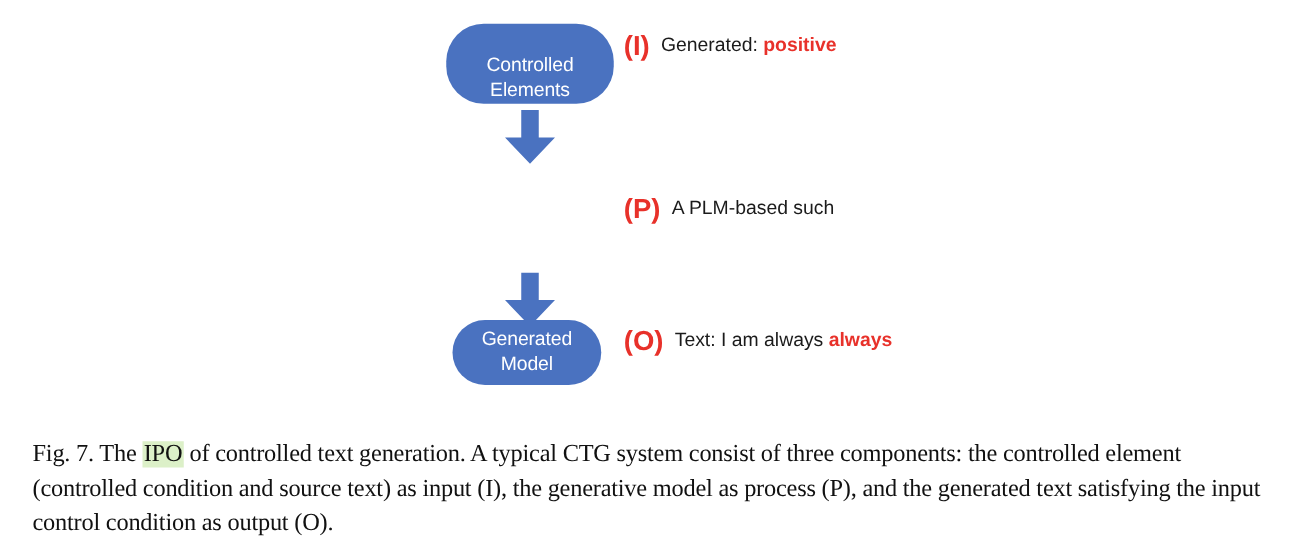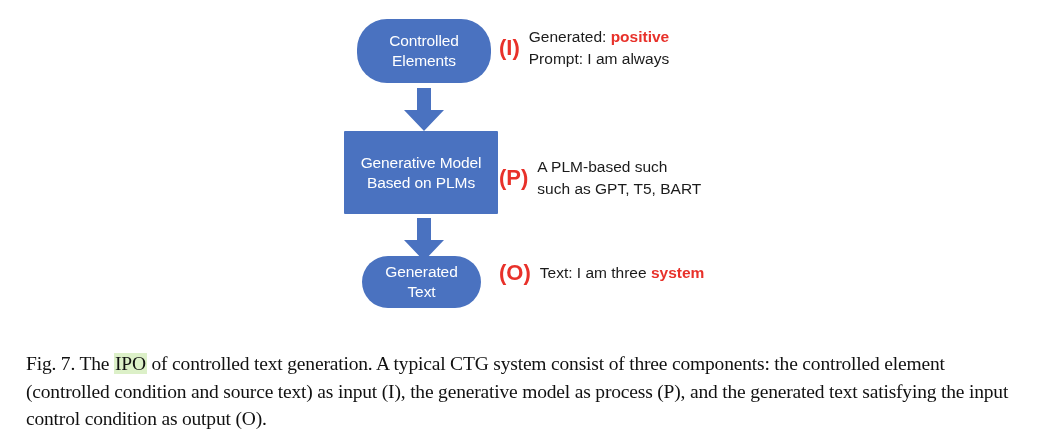--- a/index.html
+++ b/index.html
@@ -38,20 +38,21 @@
     letter-spacing: -0.1px;
     box-sizing: border-box;
   }
 
   #node-input {
     left: 357px;
     top: 19px;
     width: 134px;
     height: 64px;
     border-radius: 30px;
+    align-items: flex-end;
   }
 
   #node-process {
     left: 344px;
     top: 131px;
     width: 154px;
     height: 83px;
     border-radius: 1px;
   }
 
@@ -137,54 +138,48 @@
     <span class="node-label">Controlled
 Elements</span>
   </div>
 
   <div class="arrow" id="arrow-1">
     <svg viewBox="0 0 40 44" width="40" height="44" aria-hidden="true">
       <polygon points="13,0 27,0 27,22 40,22 20,43 0,22 13,22" fill="#4a72c0"></polygon>
     </svg>
   </div>
 
-  <div class="node" id="node-process">
-    <span class="node-label">Generative Model
-Based on PLMs</span>
-  </div>
 
   <div class="arrow" id="arrow-2">
     <svg viewBox="0 0 40 44" width="40" height="44" aria-hidden="true">
       <polygon points="13,0 27,0 27,22 40,22 20,43 0,22 13,22" fill="#4a72c0"></polygon>
     </svg>
   </div>
 
   <div class="node" id="node-output">
     <span class="node-label">Generated
-Text</span>
+Model</span>
   </div>
 
   <div class="annotation" id="ann-input">
     <span class="marker">(I)</span>
     <span class="ann-lines">
       <span class="ann-line"><span>Generated: </span><span class="hl-red">positive</span></span>
-      <span class="ann-line"><span>Prompt: I am always</span></span>
     </span>
   </div>
 
   <div class="annotation" id="ann-process">
     <span class="marker">(P)</span>
     <span class="ann-lines">
       <span class="ann-line"><span>A PLM-based such</span></span>
-      <span class="ann-line"><span>such as GPT, T5, BART</span></span>
     </span>
   </div>
 
   <div class="annotation" id="ann-output">
     <span class="marker">(O)</span>
     <span class="ann-lines">
-      <span class="ann-line"><span>Text: I am three </span><span class="hl-red">system</span></span>
+      <span class="ann-line"><span>Text: I am always </span><span class="hl-red">always</span></span>
     </span>
   </div>
 
 </div>
 
 <div id="caption"><span>Fig. 7.  The </span><span class="hl-green">IPO</span><span> of controlled text generation. A typical CTG system consist of three components: the controlled element (controlled condition and source text) as input (I), the generative model as process (P), and the generated text satisfying the input control condition as output (O).</span></div>
 
 </body></html>

